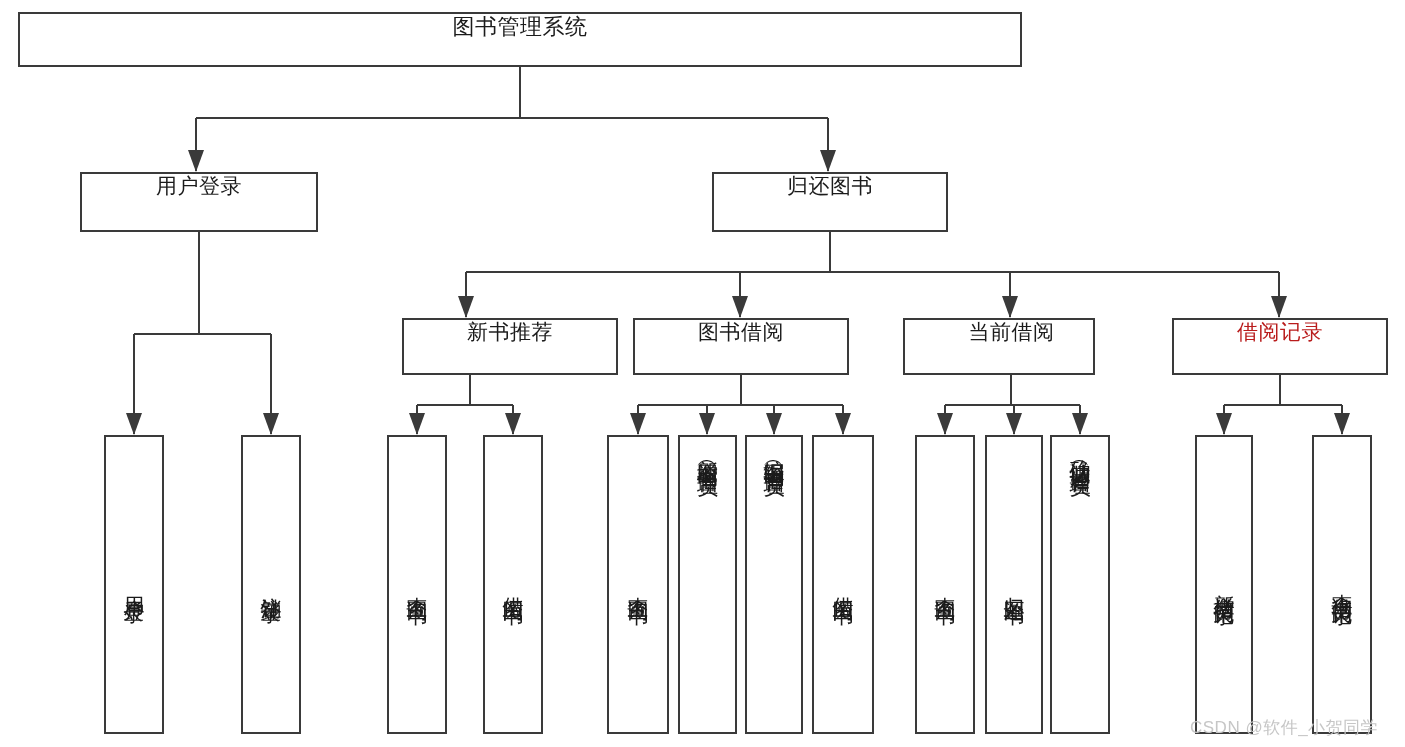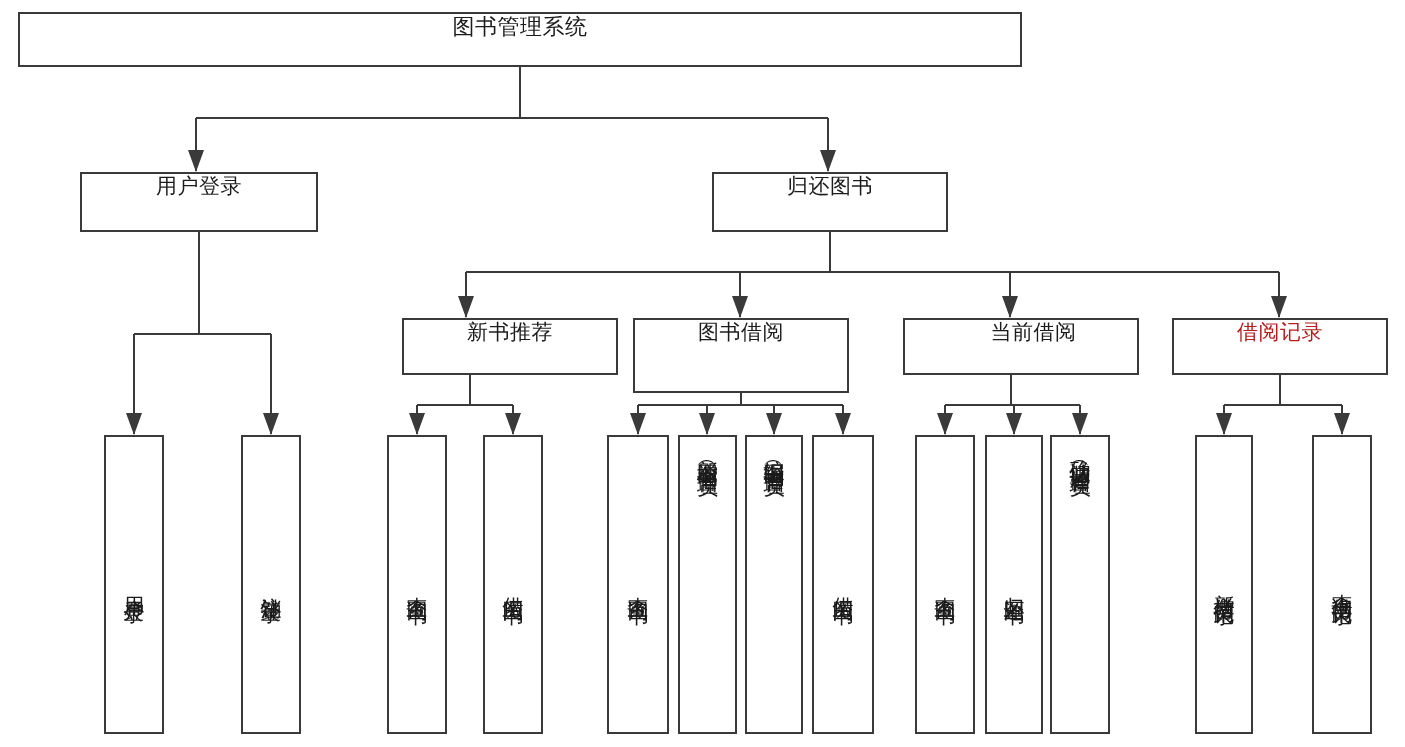--- a/index.html
+++ b/index.html
@@ -139,24 +139,24 @@
       </div>
       <div class="node-box horizontal" style="left: 80px; top: 172px; width: 238px; height: 60px; border-color: rgb(58, 58, 58); background: rgb(255, 255, 255);">
         <div class="node-label" style="color: rgb(27, 27, 27);">用户登录</div>
       </div>
       <div class="node-box horizontal" style="left: 712px; top: 172px; width: 236px; height: 60px; border-color: rgb(58, 58, 58); background: rgb(255, 255, 255);">
         <div class="node-label" style="color: rgb(27, 27, 27);">归还图书</div>
       </div>
       <div class="node-box horizontal" style="left: 362px; top: 318px; width: 216px; height: 57px; border-color: rgb(58, 58, 58); background: rgb(255, 255, 255); margin-left: 40px;">
         <div class="node-label" style="color: rgb(27, 27, 27);">新书推荐</div>
       </div>
-      <div class="node-box horizontal" style="left: 633px; top: 318px; width: 216px; height: 75px; border-color: rgb(58, 58, 58); background: rgb(255, 255, 255);">
+      <div class="node-box horizontal" style="left: 633px; top: 318px; width: 216px; height: 57px; border-color: rgb(58, 58, 58); background: rgb(255, 255, 255);">
         <div class="node-label" style="color: rgb(27, 27, 27);">图书借阅</div>
       </div>
-      <div class="node-box horizontal" style="left: 903px; top: 318px; width: 236px; height: 57px; border-color: rgb(58, 58, 58); background: rgb(255, 255, 255); padding-left: 25px;">
+      <div class="node-box horizontal" style="left: 903px; top: 318px; width: 192px; height: 57px; border-color: rgb(58, 58, 58); background: rgb(255, 255, 255); padding-left: 25px;">
         <div class="node-label" style="color: rgb(27, 27, 27);">当前借阅</div>
       </div>
       <div class="node-box horizontal" style="left: 1172px; top: 318px; width: 216px; height: 57px; border-color: rgb(58, 58, 58); background: rgb(255, 255, 255);">
         <div class="node-label" style="color: #b91c1c;">借阅记录</div>
       </div>
       <div class="node-box vertical centered" style="left: 104px; top: 435px; width: 60px; height: 299px; border-color: rgb(58, 58, 58); background: rgb(255, 255, 255);">
         <div class="node-label" style="color: rgb(27, 27, 27);">用户登录</div>
       </div>
       <div class="node-box vertical centered" style="left: 241px; top: 435px; width: 60px; height: 299px; border-color: rgb(58, 58, 58); background: rgb(255, 255, 255);">
         <div class="node-label" style="color: rgb(27, 27, 27);">注销登录</div>
@@ -188,13 +188,14 @@
       <div class="node-box vertical" style="left: 1050px; top: 435px; width: 60px; height: 299px; border-color: rgb(58, 58, 58); background: rgb(255, 255, 255);">
         <div class="node-label" style="color: rgb(27, 27, 27);">确认归还（管理员）</div>
       </div>
       <div class="node-box vertical centered" style="left: 1195px; top: 435px; width: 58px; height: 299px; border-color: rgb(58, 58, 58); background: rgb(255, 255, 255);">
         <div class="node-label" style="color: rgb(27, 27, 27);">新增借阅记录</div>
       </div>
       <div class="node-box vertical centered" style="left: 1312px; top: 435px; width: 60px; height: 299px; border-color: rgb(58, 58, 58); background: rgb(255, 255, 255);">
         <div class="node-label" style="color: rgb(27, 27, 27);">查询借阅记录</div>
       </div>
     </div>
+  <div class="watermark" style="left: 1190px; top: 716px; color: rgb(198, 198, 198);">CSDN @软件_小贺同学</div>
 </div>
 
 </body></html>

